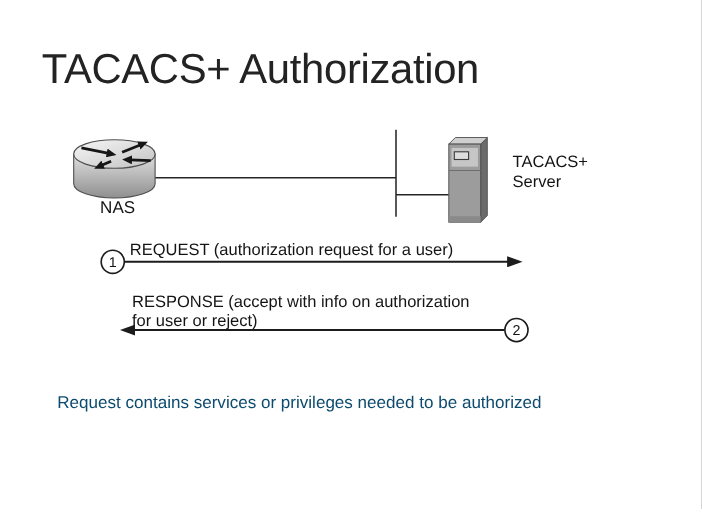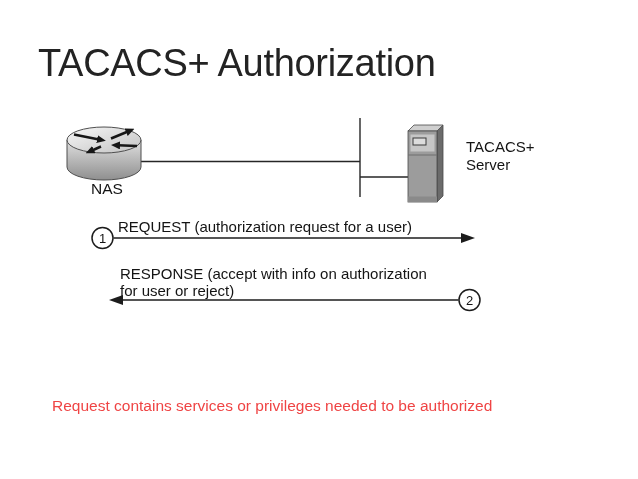--- a/index.html
+++ b/index.html
@@ -18,23 +18,22 @@
     font-weight:300;
     letter-spacing:-0.3px;
     color:#232323;
     line-height:1.15;
     white-space:nowrap;
   }
   .footnote {
     position:absolute;
     left:52px; top:358px;
     font-size:15.5px;
-    color:#ef4444;
+    color:#0c4a6e;
     white-space:nowrap;
-    margin-top:39px;
   }
   .diagram-svg {
     position:absolute;
     left:0; top:0;
     width:638px; height:479px;
   }
   .diagram-svg text {
     font-family:"Liberation Sans", sans-serif;
     fill:#141414;
   }

